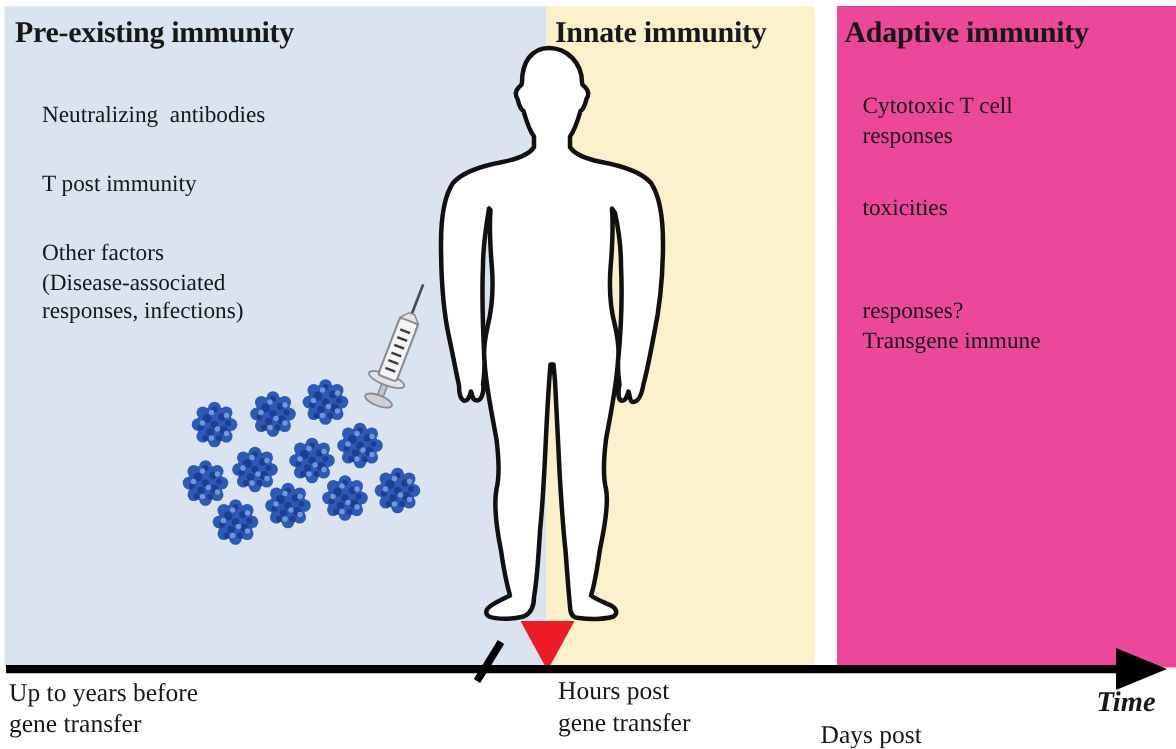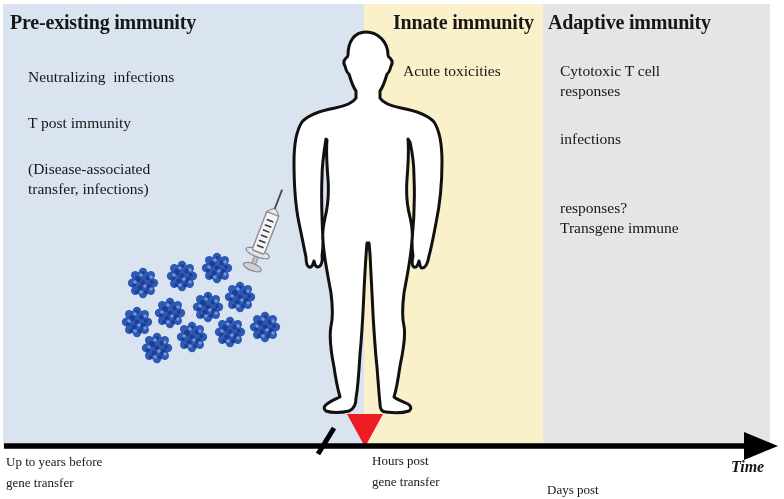--- a/index.html
+++ b/index.html
@@ -9,77 +9,75 @@
   }
   .panel { position:absolute; top:4px; height:441px; }
   .panel-pre      { left:3px;   width:361px; background:#dae3f0; }
   .panel-innate   { left:364px; width:179px; background:#faf0c9; }
   .panel-adaptive { left:543px; width:227px; background:#f4c8a8; }
   .panel h2 {
     position:absolute; margin:0; font-size:20px; font-weight:700;
     letter-spacing:-0.2px; white-space:nowrap;
   }
   .panel-pre h2      { left:7px; top:7px; }
-  .panel-innate h2   { left:6px; top:7px;margin-left:23px; }
+  .panel-innate h2   { left:6px; top:7px; }
   .panel-adaptive h2 { left:5px; top:7px; }
   .item { position:absolute; font-size:15.5px; line-height:19.5px; }
   .item .line { white-space:pre-wrap; }
   .p0-i0 { left:25px; top:63px; }
   .p0-i1 { left:25px; top:109px; }
   .p0-i2 { left:25px; top:155px; }
   .p1-i0 { left:39px; top:57px; }
   .p2-i0 { left:17px; top:57px; }
   .p2-i1 { left:17px; top:125px; }
   .p2-i2 { left:17px; top:194px; }
   .art { position:absolute; left:0; top:0; z-index:2; }
   .tlabel {
-    position:absolute; z-index:3; font-size:13px; line-height:21px;
+    position:absolute; z-index:3; font-size:17px; line-height:21px;
   }
   .tlabel-0 { left:6px;   top:451px; }
   .tlabel-1 { left:372px; top:450px; }
   .tlabel-2 { left:547px; top:448px;margin-top:31px; }
   .time-label {
     position:absolute; z-index:3; left:731px; top:458px;
-    font-size:16px; font-weight:700; font-style:italic;
+    font-size:19px; font-weight:700; font-style:italic;
   }
 </style>
 </head>
 <body>
 
 <div class="stage">
 
   <div class="panel panel-pre" style="background: rgb(218, 227, 240);">
     <h2>Pre-existing immunity</h2>
     <div class="item p0-i0">
-      <div class="line">Neutralizing  infections</div>
+      <div class="line">Neutralizing  antibodies</div>
     </div>
     <div class="item p0-i1">
       <div class="line">T post immunity</div>
     </div>
     <div class="item p0-i2">
+      <div class="line">Other factors</div>
       <div class="line">(Disease-associated</div>
-      <div class="line">transfer, infections)</div>
+      <div class="line">responses, infections)</div>
     </div>
   </div>
 
   <div class="panel panel-innate" style="background: rgb(250, 240, 201);">
     <h2>Innate immunity</h2>
-    <div class="item p1-i0">
-      <div class="line">Acute toxicities</div>
-    </div>
   </div>
 
-  <div class="panel panel-adaptive" style="background: #e5e5e5;">
+  <div class="panel panel-adaptive" style="background: #ec4899; margin-left: 15px;">
     <h2>Adaptive immunity</h2>
     <div class="item p2-i0">
       <div class="line">Cytotoxic T cell</div>
       <div class="line">responses</div>
     </div>
     <div class="item p2-i1">
-      <div class="line">infections</div>
+      <div class="line">toxicities</div>
     </div>
     <div class="item p2-i2">
       <div class="line">responses?</div>
       <div class="line">Transgene immune</div>
     </div>
   </div>
 
   <svg class="art" width="784" height="499" viewBox="0 0 784 499">
     <defs>
       <g id="virusDef">

